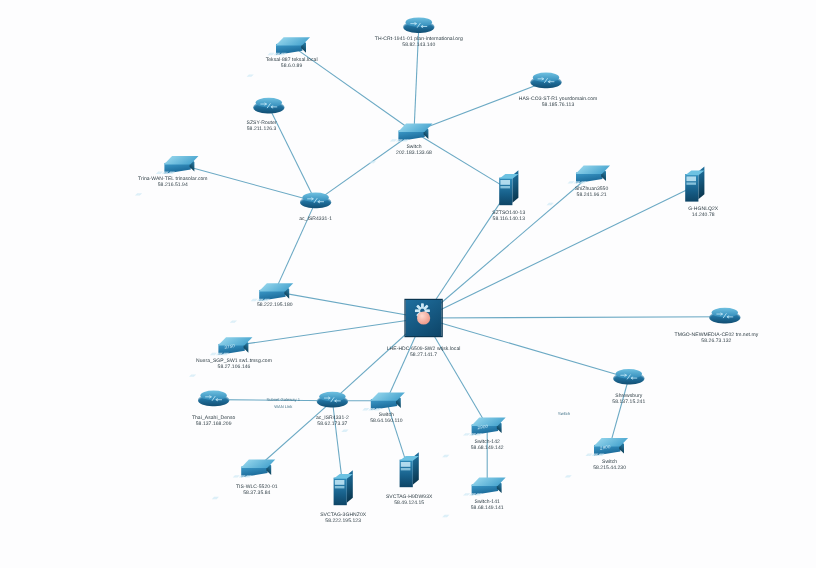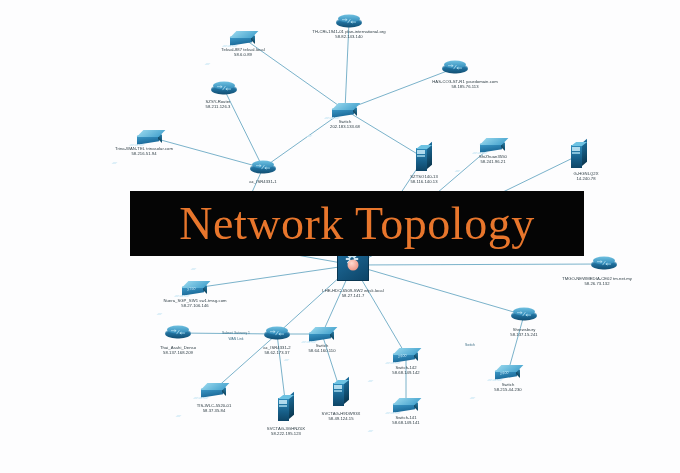--- a/index.html
+++ b/index.html
@@ -391,16 +391,13 @@
       <div class="lbl" style="left: 341px; top: 412px;"><span>SVCTAG-H9DW93X</span><span class="ip">58.49.124.15</span></div>
       <div class="lbl" style="left: 286px; top: 427px;"><span>SVCTAG-3GHNZ0X</span><span class="ip">58.222.195.123</span></div>
       <div class="lbl" style="left: 406px; top: 416px;"><span>Switch-141</span><span class="ip">58.68.149.141</span></div>
     </div>
   <div id="tags-layer">
       <div class="ltag" style="left: 236px; top: 333px;">Subnet Gateway 1</div>
       <div class="ltag" style="left: 236px; top: 339px;">WAN Link</div>
       <div class="ltag" style="left: 470px; top: 345px;">Switch</div>
     </div>
 
-  <div id="banner" style="left: 130px; top: 191px; width: 454px; height: 65px; background: rgb(5, 5, 5);">
-    <span style="color: rgb(232, 118, 44);">Network Topology</span>
-  </div>
 </div>
 
 </body></html>

